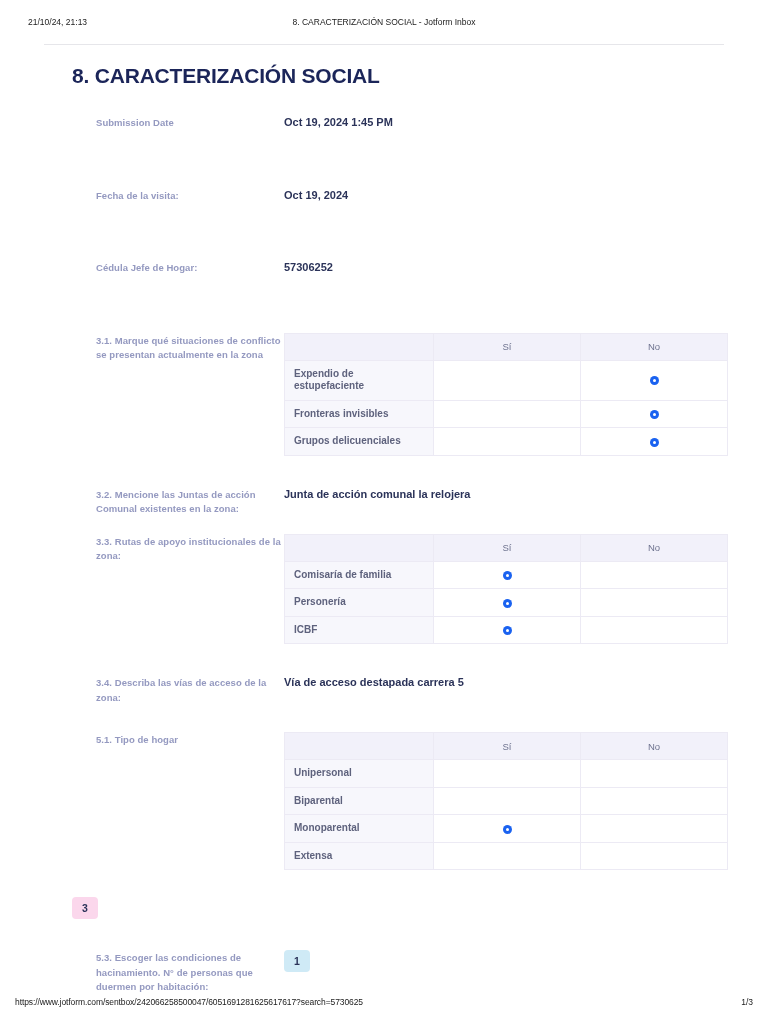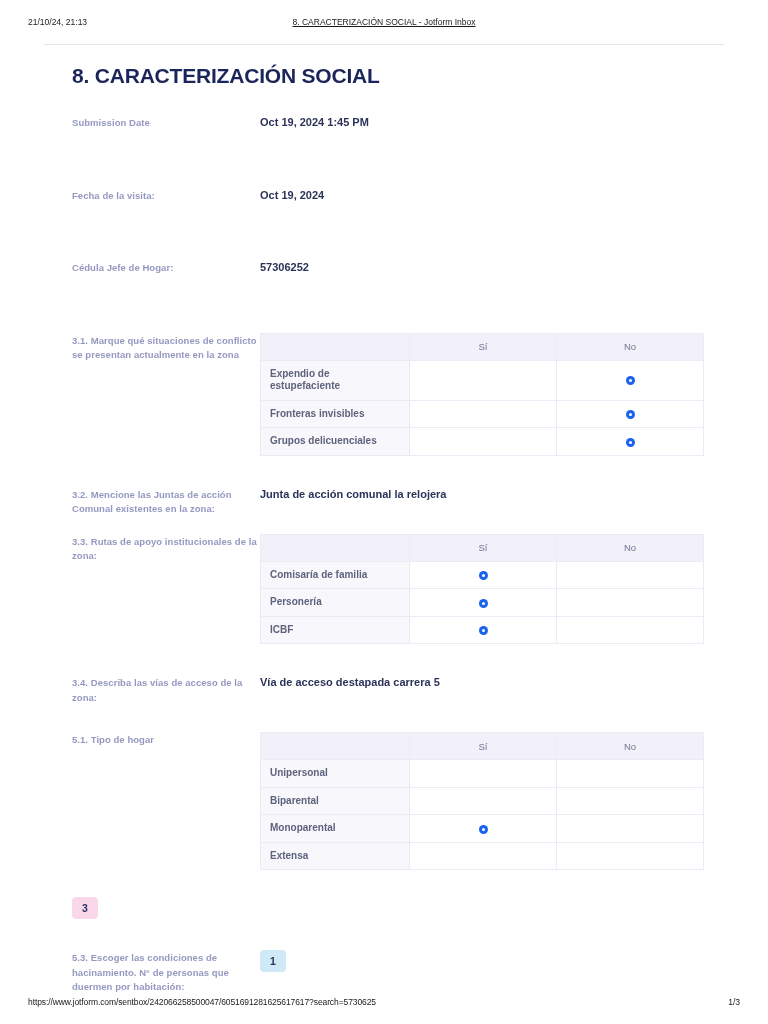--- a/index.html
+++ b/index.html
@@ -31,21 +31,20 @@
     font-family: "Liberation Sans", "DejaVu Sans", sans-serif;
   }
   .print-header .ph-left { flex: 0 0 auto; }
   .print-header .ph-center {
     position: absolute;
     left: 0; right: 0;
     text-align: center;
     font-size: 8.5px;
     color: #1a1a1a;
     pointer-events: none;
-    text-decoration: underline;
   }
   .header-rule {
     position: absolute;
     top: 44px;
     left: 44px;
     right: 44px;
     height: 1px;
     background: #e6e6ea;
   }
 
@@ -79,20 +78,21 @@
   }
   .field-label {
     flex: 0 0 188px;
     max-width: 188px;
     font-size: 9.5px;
     line-height: 14.5px;
     color: #9499c0;
     font-weight: 600;
     padding-top: 2px;
     letter-spacing: 0.05px;
+    margin-left: 24px;
   }
   .field-value {
     flex: 1 1 auto;
     font-size: 11px;
     line-height: 15px;
     color: #2b3359;
     font-weight: bold;
     padding-top: 1px;
   }
 
@@ -175,21 +175,21 @@
   .badge-purple { background: #e4dbf5; }
 
   
   .print-footer {
     position: absolute;
     bottom: 0; left: 0; right: 0;
     height: 44px;
     display: flex;
     align-items: center;
     justify-content: space-between;
-    padding: 0 28px;
+    padding: 0 15px;
     box-sizing: border-box;
     font-size: 8.5px;
     color: #1a1a1a;
   }
   .print-footer .url { letter-spacing: -0.1px; }
 </style>
 </head>
 <body>
 
 <div class="print-header">

